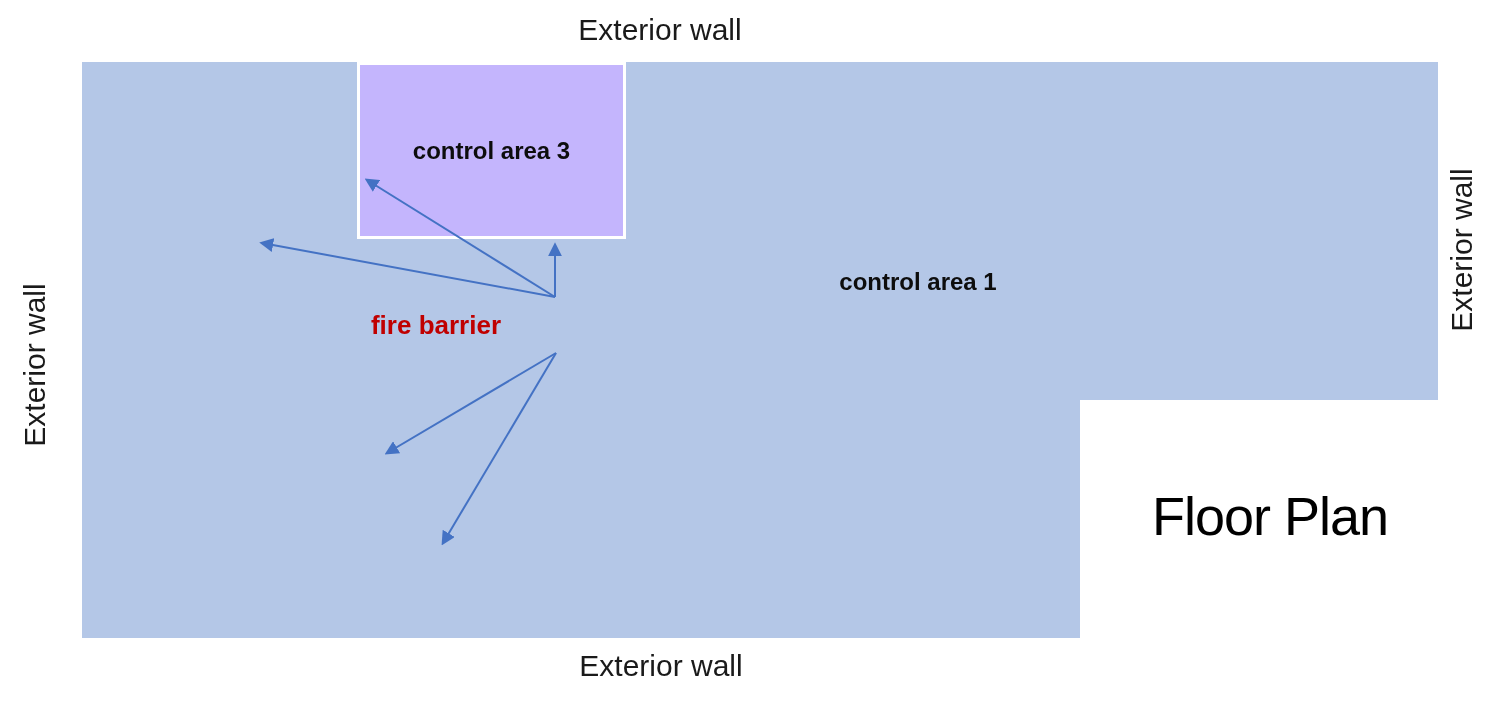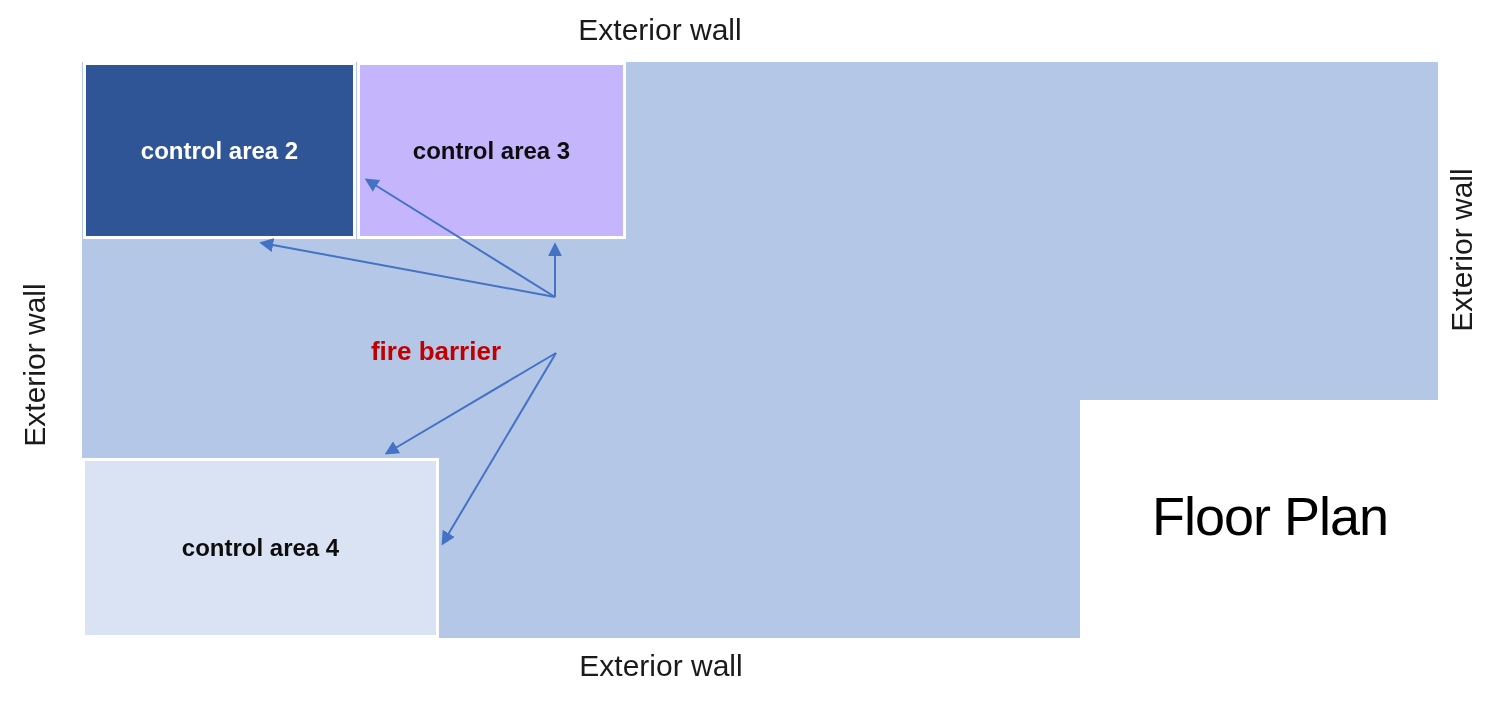--- a/index.html
+++ b/index.html
@@ -17,44 +17,39 @@
   .area3{left:357px;top:62px;width:269px;height:177px;}
   .area4{left:82px;top:458px;width:357px;height:180px;}
   
   .wall-label{font-size:30px;color:#1a1a1a;white-space:nowrap;}
   .wall-top{left:660px;top:13px;transform:translateX(-50%);}
   .wall-bottom{left:661px;top:649px;transform:translateX(-50%);}
   .wall-left{left:35px;top:365px;transform:translate(-50%,-50%) rotate(-90deg);}
   .wall-right{left:1462px;top:250px;transform:translate(-50%,-50%) rotate(-90deg);}
   .area-label{font-weight:bold;font-size:24px;color:#0d0d0d;white-space:nowrap;}
   .area1-label{left:918px;top:282px;transform:translate(-50%,-50%);}
-  .fire-label{left:436px;top:325px;transform:translate(-50%,-50%);font-weight:bold;font-size:26px;white-space:nowrap;margin-top:26px;}
+  .fire-label{left:436px;top:325px;transform:translate(-50%,-50%);font-weight:bold;font-size:26px;white-space:nowrap;}
   .title{left:1270px;top:516px;transform:translate(-50%,-50%);font-weight:normal;font-size:54px;color:#000000;white-space:nowrap;letter-spacing:-1px;}
   svg.overlay{position:absolute;left:0;top:0;width:1500px;height:714px;pointer-events:none;}
 </style>
 </head>
 <body>
 
 <div class="canvas">
 
   <div class="abs plan-upper" style="background-color: rgb(180, 199, 231);"></div>
   <div class="abs plan-lower" style="background-color: rgb(180, 199, 231);"></div>
 
-  <div class="abs area-rect area2" style="background-color: rgb(47, 85, 151);">
-    <span class="area-label" style="color: rgb(255, 255, 255);">control area 2</span>
-  </div>
 
   <div class="abs area-rect area3" style="background-color: #c4b5fd;">
     <span class="area-label" style="color: rgb(13, 13, 13);">control area 3</span>
   </div>
 
-  <div class="abs area-rect area4" style="background-color: rgb(218, 227, 243);">
-    <span class="area-label" style="color: rgb(13, 13, 13);">control area 4</span>
-  </div>
 
+  <span class="abs area-label area1-label" style="color: rgb(13, 13, 13);">control area 1</span>
 
   <svg class="overlay">
     <defs>
       <marker id="arrowhead" viewBox="0 0 10 10" refX="8" refY="5" markerWidth="7" markerHeight="7" orient="auto-start-reverse">
         <path d="M0,0 L10,5 L0,10 z" fill="#4472C4"></path>
       </marker>
     </defs>
     <line x1="555" y1="297" x2="367" y2="180" stroke-width="2" marker-end="url(#arrowhead)" stroke="#4472C4"></line>
     <line x1="555" y1="297" x2="262" y2="243" stroke-width="2" marker-end="url(#arrowhead)" stroke="#4472C4"></line>
     <line x1="555" y1="297" x2="555" y2="245" stroke-width="2" marker-end="url(#arrowhead)" stroke="#4472C4"></line>

